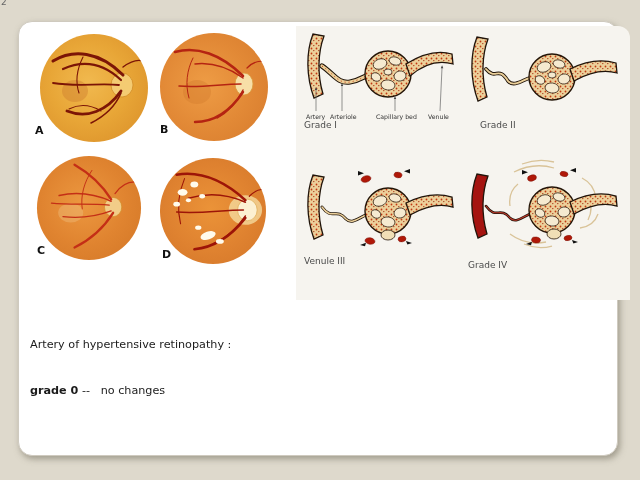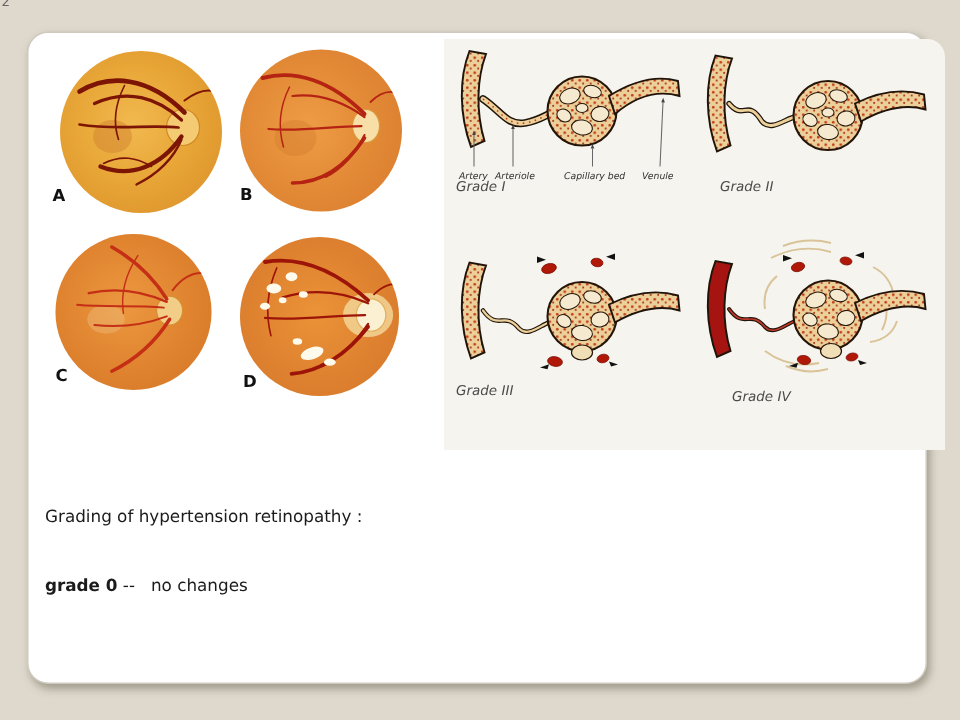--- a/index.html
+++ b/index.html
@@ -26,21 +26,20 @@
   .photo { position:absolute; }
   .photo svg { display:block; }
   .photo-label {
     position:absolute; font-size:11px; font-weight:bold; color:#111;
   }
   .diagram-panel {
     position:absolute; left:277px; top:4px;
     width:334px; height:274px;
     background:#f6f4ef;
     border-radius:0 12px 0 0;
-    font-style:italic;
   }
   .diagram { position:absolute; }
   .grade-caption {
     position:absolute; font-size:9px; color:#4a4a4a;
   }
   .text-block {
     position:absolute; left:11px; top:284px; width:582px;
     font-size:11.2px; line-height:15.4px; color:#1b1b1b;
     white-space:pre-wrap;
   }
@@ -287,21 +286,21 @@
           <ellipse cx="102" cy="76" rx="4" ry="2.8" transform="rotate(-12 102 76)"></ellipse>
         </g>
         <g fill="#111">
           <path d="M58,8 l6,2.2 l-6,2.2 z"></path>
           <path d="M110,6 l-6,2.2 l6,2.2 z"></path>
           <path d="M60,82 l6,-2.2 l-1,3.4 z"></path>
           <path d="M112,80 l-6,-2 l1.4,3.4 z"></path>
         </g>
       </svg>
     </div>
-    <div class="grade-caption" style="left:8px; top:230px;">Grade III</div>
+    <div class="grade-caption" style="left:8px; top:230px;">Venule III</div>
 
     <div class="diagram" style="left:168px; top:132px;">
       <svg width="160" height="96" viewBox="0 0 160 92">
         <defs>
           <pattern id="g4d" width="5" height="5" patternUnits="userSpaceOnUse">
             <rect width="5" height="5" fill="#ecd09a"></rect>
             <circle cx="1.5" cy="1.5" r="0.9" fill="#c23812"></circle>
             <circle cx="3.8" cy="3.6" r="0.7" fill="#a52c10"></circle>
           </pattern>
         </defs>
@@ -335,26 +334,26 @@
           <ellipse cx="104" cy="78" rx="4" ry="2.6" transform="rotate(-12 104 78)"></ellipse>
         </g>
         <g fill="#111">
           <path d="M58,10 l6,2.2 l-6,2.2 z"></path>
           <path d="M112,8 l-6,2.2 l6,2.2 z"></path>
           <path d="M62,84 l6,-2.2 l-1,3.4 z"></path>
           <path d="M114,82 l-6,-2 l1.4,3.4 z"></path>
         </g>
       </svg>
     </div>
-    <div class="grade-caption" style="left:172px; top:234px;margin-left:20px;">Grade IV</div>
+    <div class="grade-caption" style="left:172px; top:234px;">Grade IV</div>
 
   </div>
 
   <div class="text-block">
-    <div>Grading of hypertension retinopathy :</div>
+    <div>Artery of hypertensive retinopathy :</div>
     <div><span class="b">grade 0</span><span> --   no changes</span></div>
     
     
     
     
   </div>
 
 </div>
 
 </body></html>

